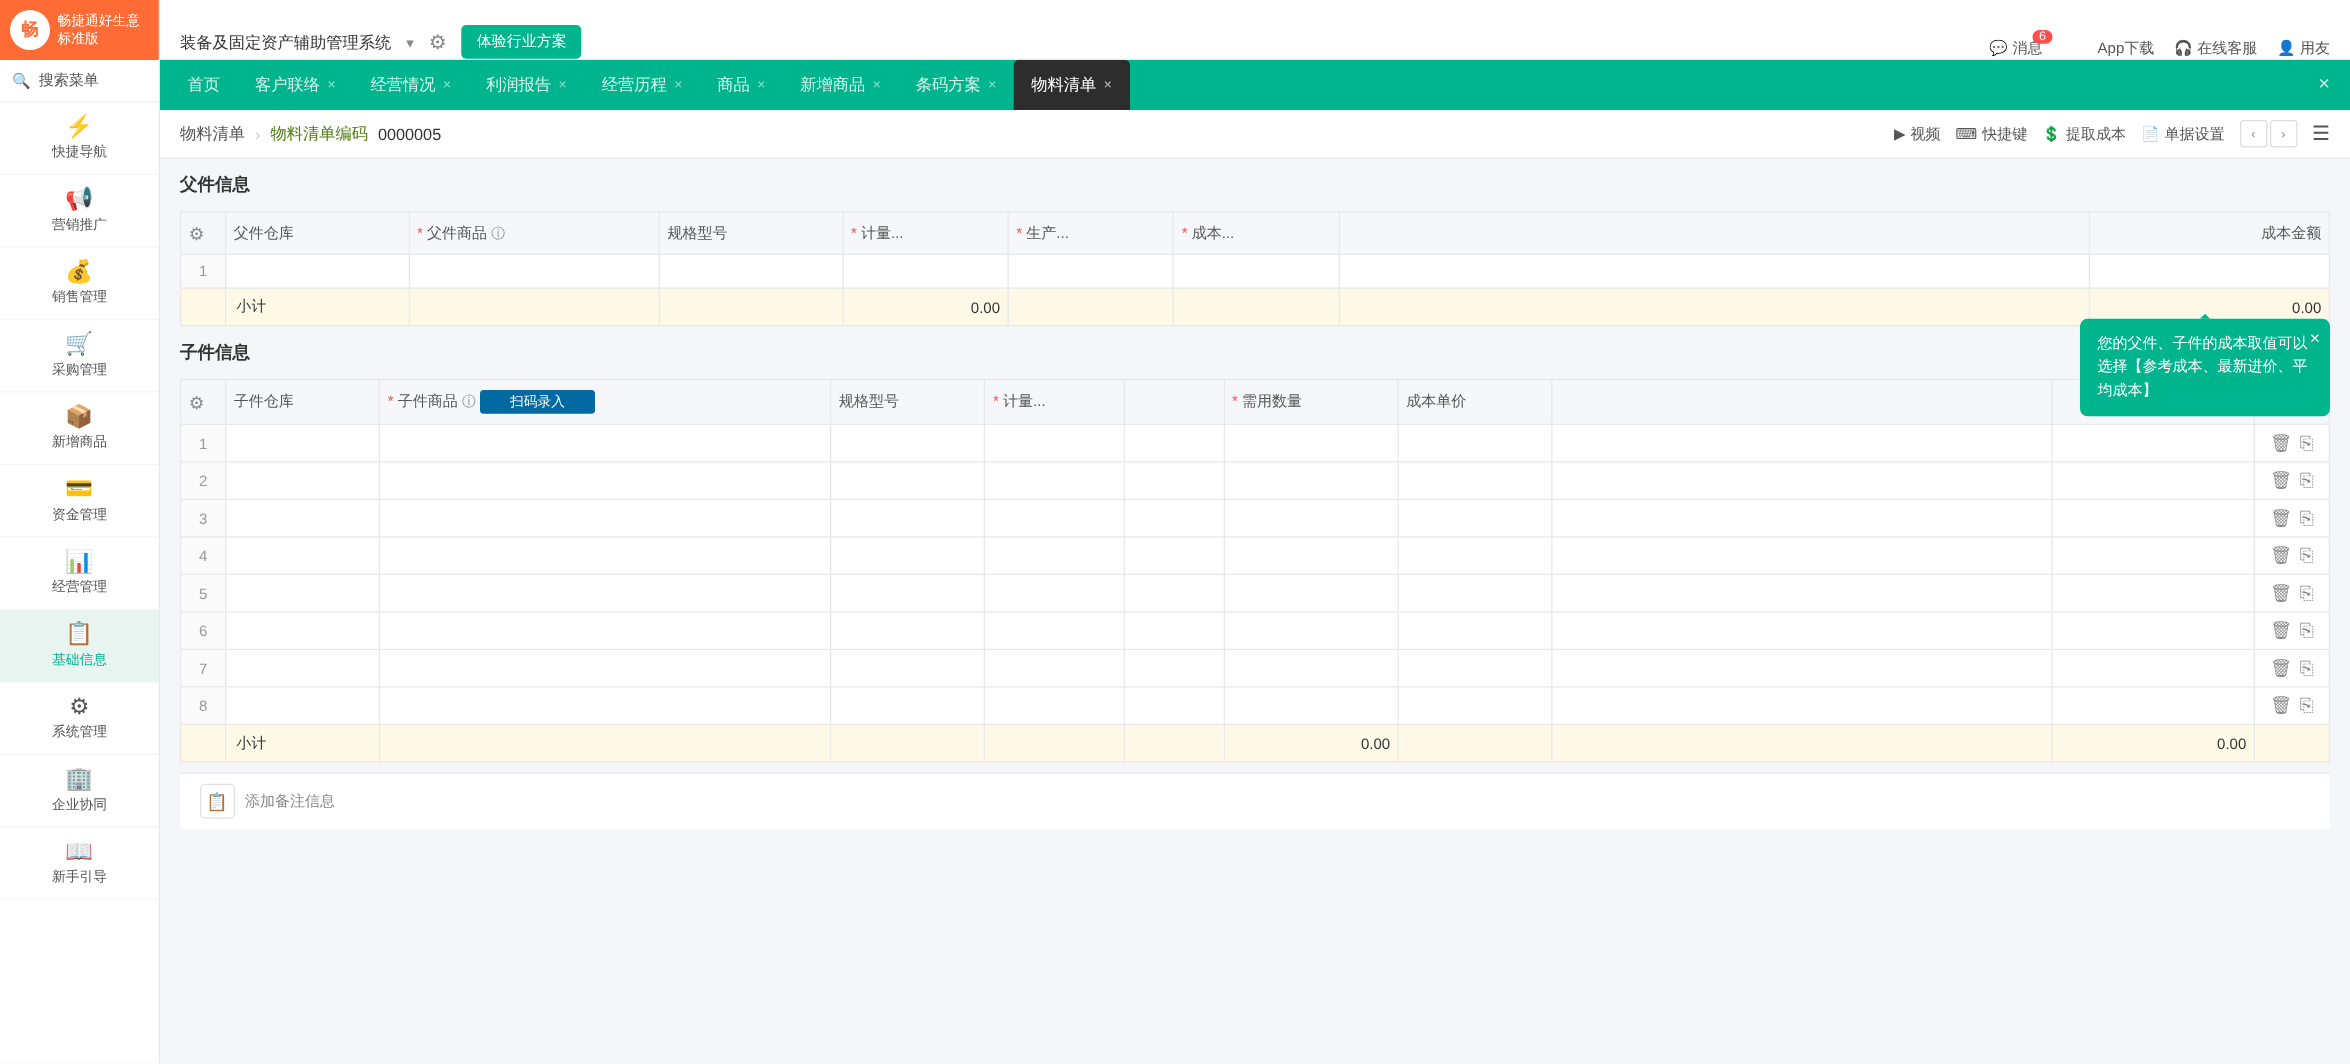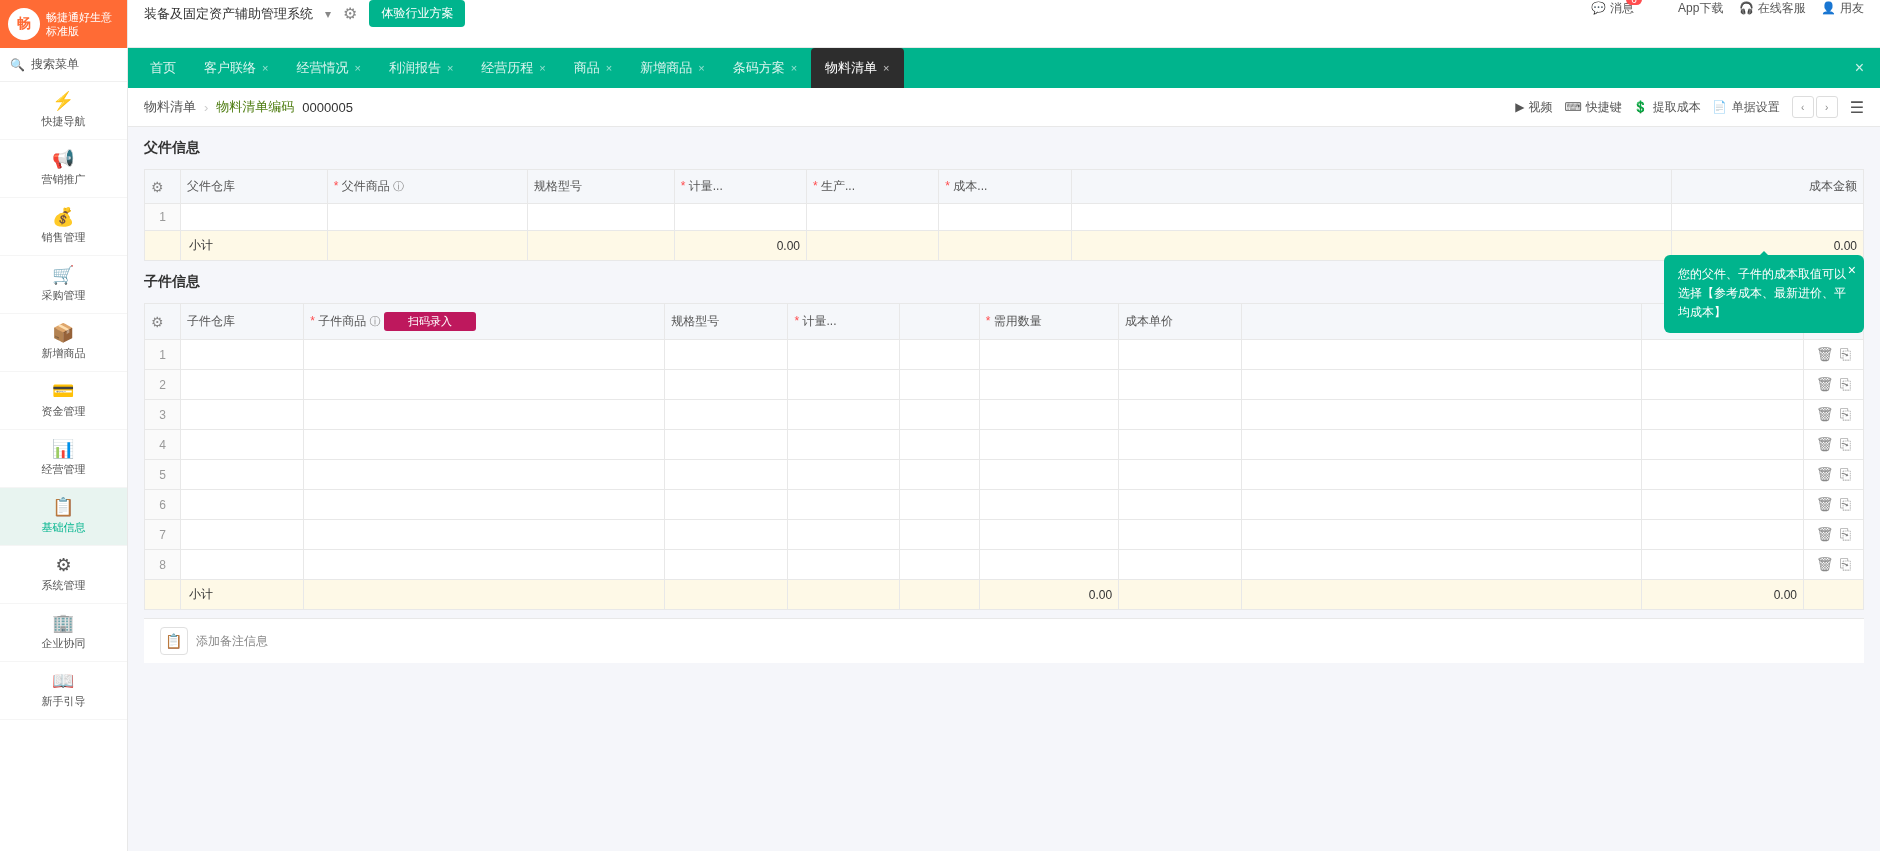--- a/index.html
+++ b/index.html
@@ -77,21 +77,21 @@
       display: flex;
       flex-direction: column;
       overflow: hidden;
     }
 
     
     .top-header {
       background: #fff;
       height: 48px;
       display: flex;
-      align-items: flex-start;
+      align-items: flex-end;
       justify-content: space-between;
       padding: 0 16px;
       border-bottom: 1px solid #e8e8e8;
       flex-shrink: 0;
     }
     .top-header-left {
       display: flex;
       align-items: center;
       gap: 12px;
     }
@@ -254,21 +254,21 @@
       font-weight: 500;
       color: #333;
     }
     .subtotal-label { color: #555; padding-left: 8px !important; }
     .subtotal-val { text-align: right; color: #333; font-weight: 600; }
 
     .gear-col { width: 32px; text-align: center; background: #f5f7fa; }
     .settings-icon { color: #888; cursor: pointer; font-size: 14px; }
 
     .scan-btn {
-      background: #be185d;
+      background: #0369a1;
       color: #fff;
       border: none;
       padding: 2px 24px;
       border-radius: 3px;
       font-size: 11px;
       cursor: pointer;
     }
 
     .action-icons {
       display: flex;

